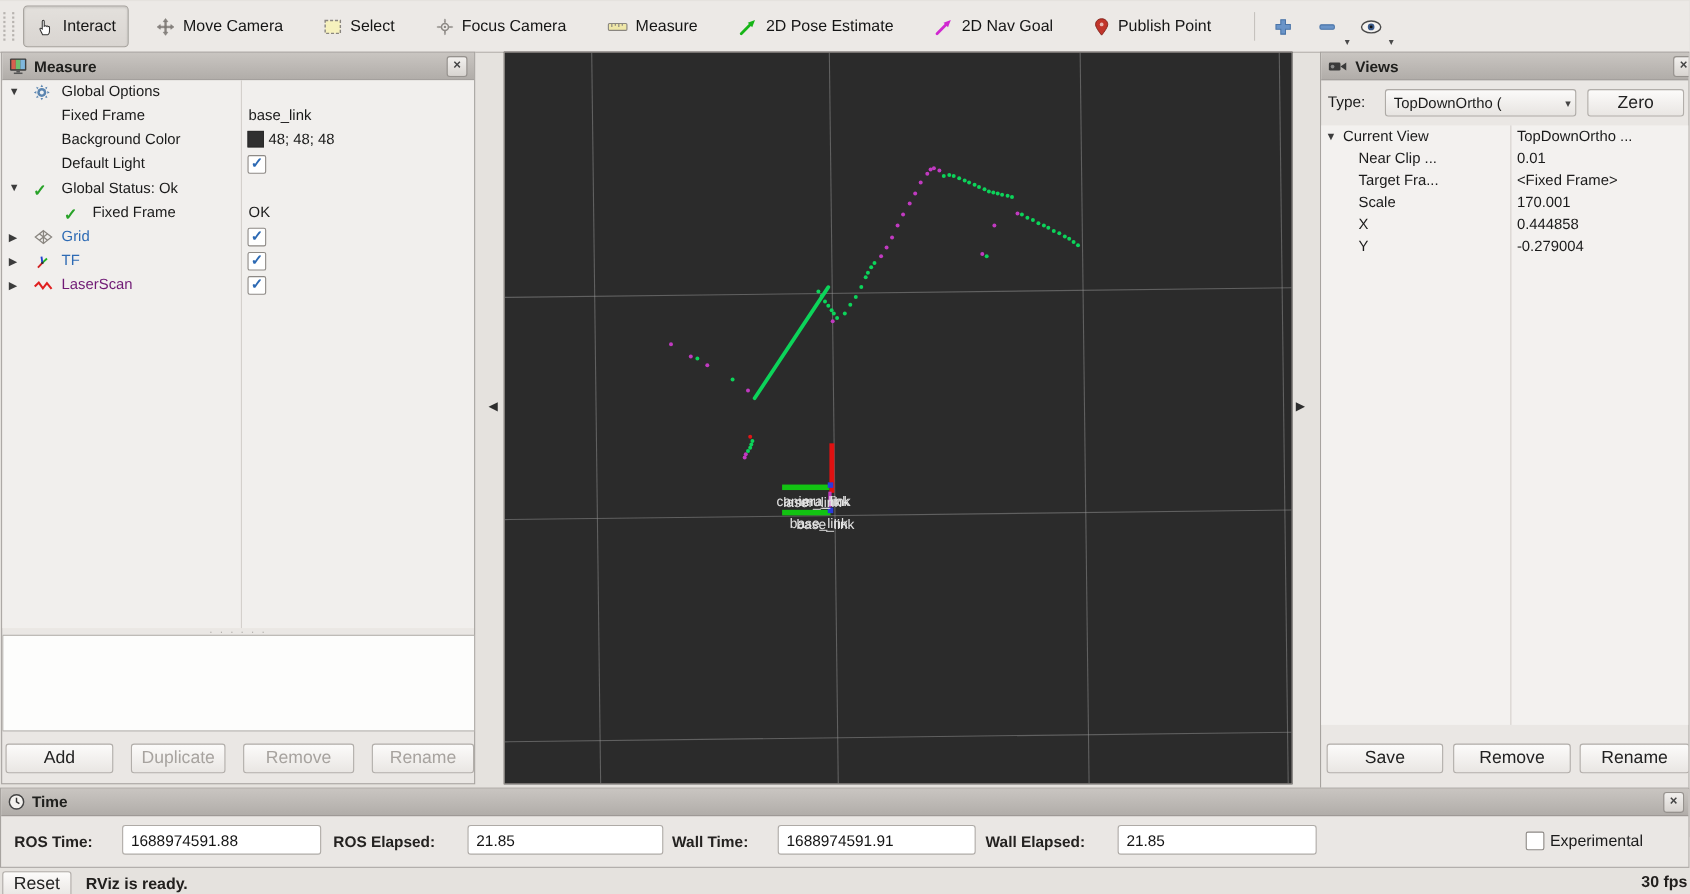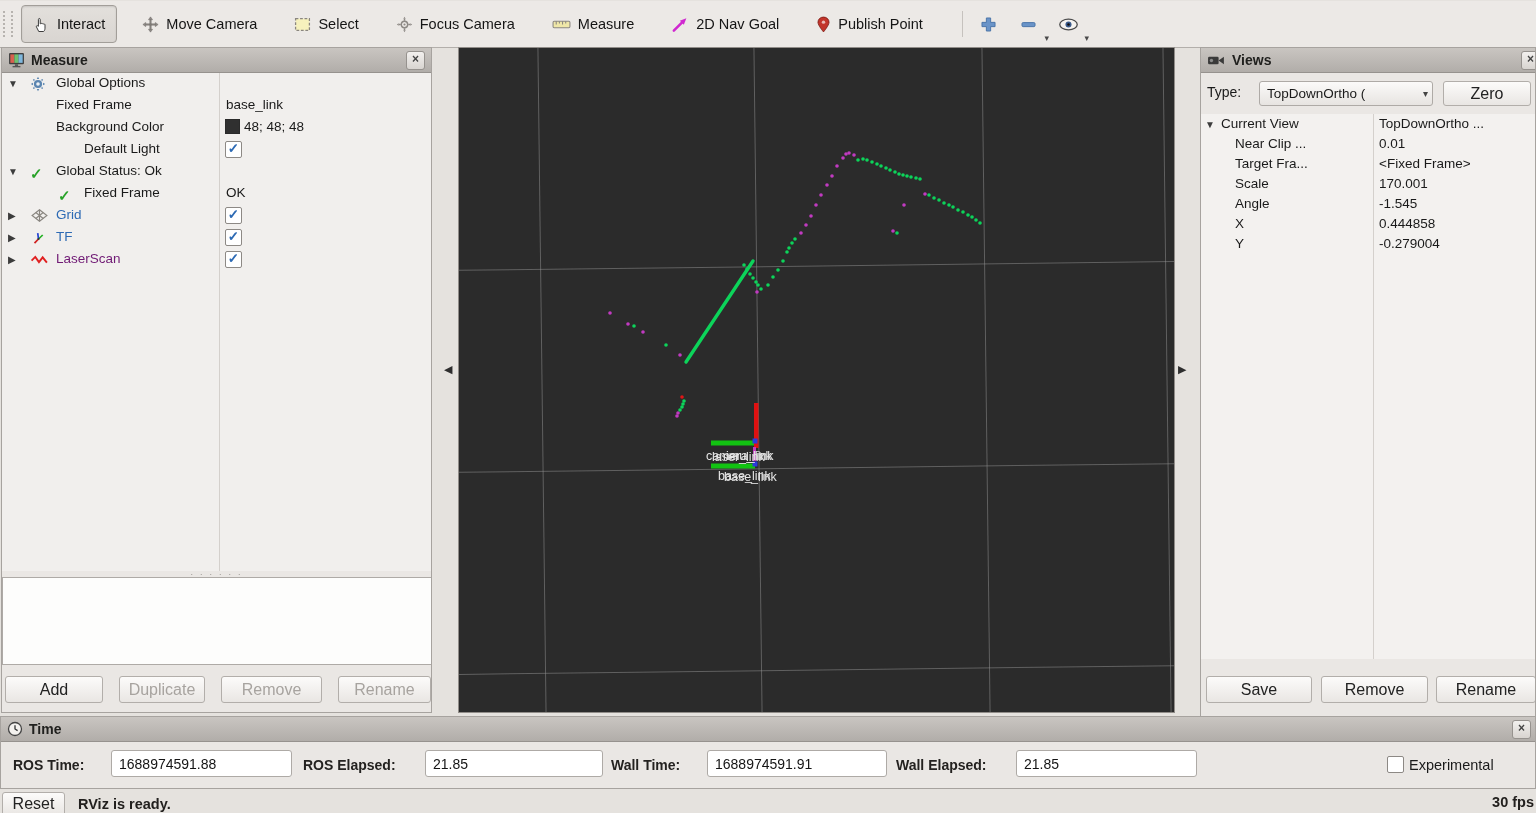--- a/index.html
+++ b/index.html
@@ -101,20 +101,29 @@
         <span class="tool-label">Focus Camera</span>
       </div>
       <div class="tool-btn">
         <span class="tool-icon">
           <svg width="19" height="17" viewBox="0 0 18 16">
             <rect x="1" y="5" width="16" height="6" rx="1" fill="#efe7a8" stroke="#8a8680"></rect>
             <path d="M4 5v3M7 5v2M10 5v3M13 5v2" stroke="#8a8680" stroke-width="1"></path>
           </svg>
         </span>
         <span class="tool-label">Measure</span>
+      </div>
+      <div class="tool-btn">
+        <span class="tool-icon">
+          <svg width="18" height="17" viewBox="0 0 16 16">
+            <path d="M2.2 13.8 10 6" stroke="#17b517" stroke-width="2.4" stroke-linecap="round"></path>
+            <path d="M14 2 7.8 4.4l3.8 3.8z" fill="#17b517"></path>
+          </svg>
+        </span>
+        <span class="tool-label">2D Pose Estimate</span>
       </div>
       <div class="tool-btn">
         <span class="tool-icon">
           <svg width="18" height="17" viewBox="0 0 16 16">
             <path d="M2.2 13.8 10 6" stroke="#d028d0" stroke-width="2.4" stroke-linecap="round"></path>
             <path d="M14 2 7.8 4.4l3.8 3.8z" fill="#d028d0"></path>
           </svg>
         </span>
         <span class="tool-label">2D Nav Goal</span>
       </div>
@@ -187,21 +196,21 @@
       <div class="trow">
         <span style="left: 54px;">Fixed Frame</span>
         <span style="left: 224px;">base_link</span>
       </div>
       <div class="trow">
         <span style="left: 54px;">Background Color</span>
         <span class="swatch" style="left: 223px; background: rgb(48, 48, 48);"></span>
         <span style="left: 242px;">48; 48; 48</span>
       </div>
       <div class="trow">
-        <span style="left: 54px; margin-left: 28px;">Default Light</span>
+        <span style="left: 54px;">Default Light</span>
         <span class="checkbox" style="left: 223px;">✓</span>
       </div>
       <div class="trow">
         <span class="tri" style="left: 6px;">▼</span>
         <span class="ticon" style="left: 28px;">
           <span style="color:#28a228;font-weight:bold;font-size:15px;line-height:15px;">✓</span>
         </span>
         <span class="bold" style="left: 54px;">Global Status: Ok</span>
       </div>
       <div class="trow">
@@ -395,24 +404,20 @@
       </div>
       <div class="trow" style="height: 20px;">
         <span style="left: 34px;">Target Fra...</span>
         <span style="left: 178px;">&lt;Fixed Frame&gt;</span>
       </div>
       <div class="trow" style="height: 20px;">
         <span style="left: 34px;">Scale</span>
         <span style="left: 178px;">170.001</span>
       </div>
       <div class="trow" style="height: 20px;">
-        <span style="left: 34px;">Angle</span>
-        <span style="left: 178px;">-1.545</span>
-      </div>
-      <div class="trow" style="height: 20px;">
         <span style="left: 34px;">X</span>
         <span style="left: 178px;">0.444858</span>
       </div>
       <div class="trow" style="height: 20px;">
         <span style="left: 34px;">Y</span>
         <span style="left: 178px;">-0.279004</span>
       </div>
     </div>
   <div id="views-buttons">
       <div class="btn" style="left: 5px; top: 628px; width: 106px;">Save</div>

